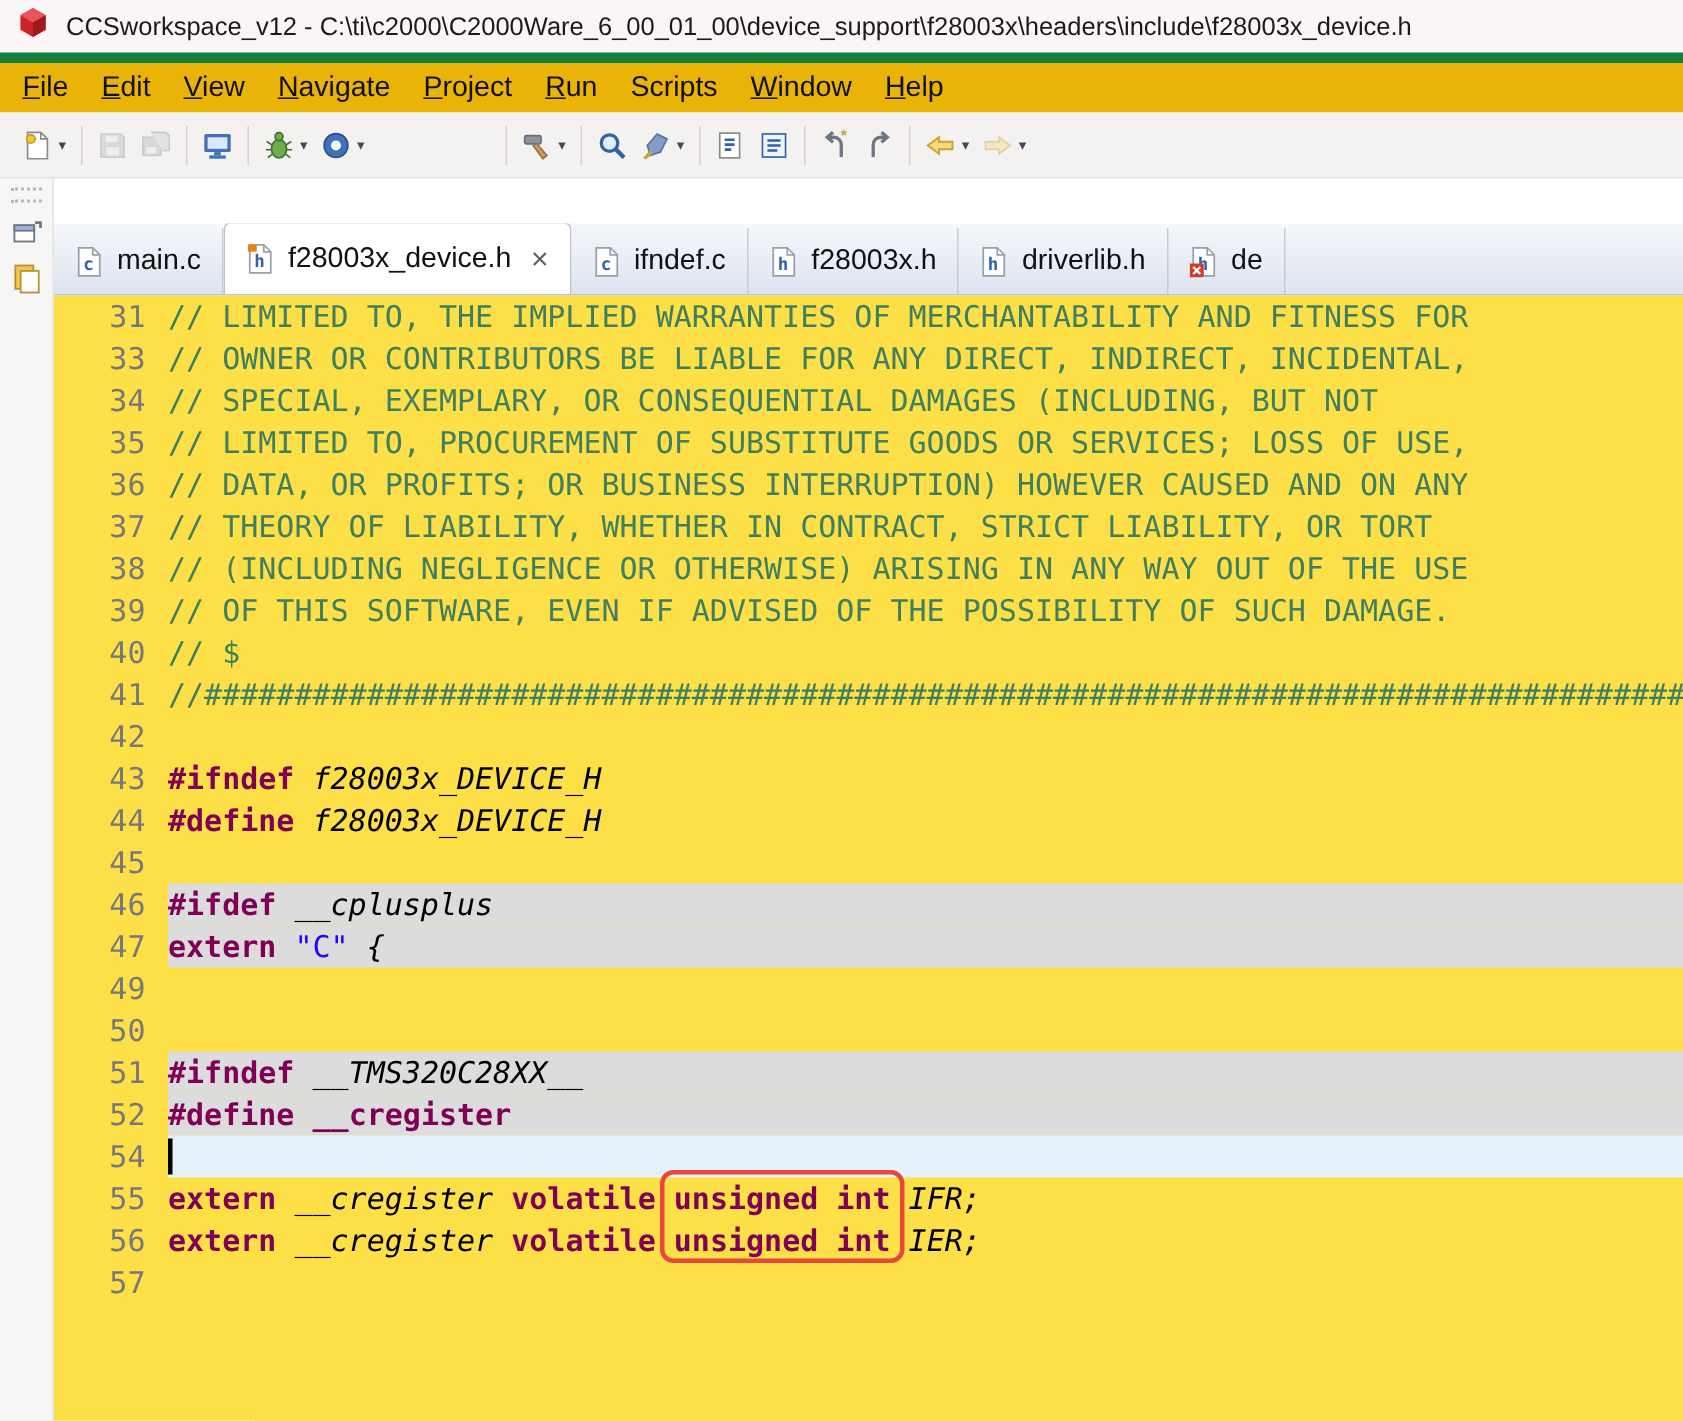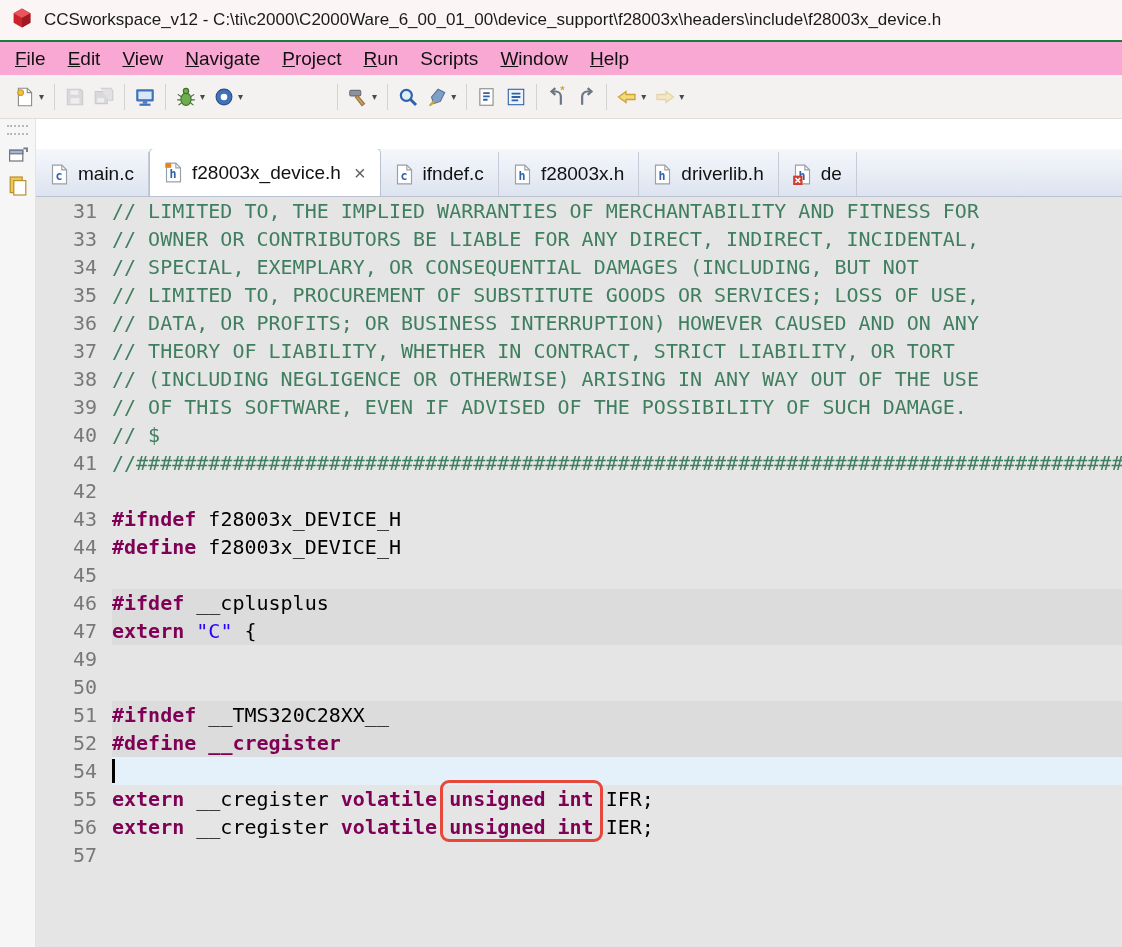--- a/index.html
+++ b/index.html
@@ -1,25 +1,25 @@
 <!DOCTYPE html>
 <html style="--comment: #3F7F5F; --keyword: #7F0055; --string: #2A00FF; --plain: #000000; --line-number: #787878; --block-highlight: #DCDCDC; --current-line: #E4F1FB; --annotation: #E8473B;"><head>
 <meta charset="utf-8">
 <style>
   * { margin:0; padding:0; box-sizing:border-box; }
   html,body { width:1122px; height:947px; overflow:hidden; }
   body { font-family:"Liberation Sans", sans-serif; background:#fff; display:flex; flex-direction:column; }
 
   
-  .titlebar { height:42px; flex:none; background:#fbf5f5; display:flex; align-items:center; gap:10px; padding:0 10px; border-bottom:2px solid #15803d; }
+  .titlebar { height:42px; flex:none; background:#fbf5f5; display:flex; align-items:center; gap:10px; padding:0 10px; border-bottom:7px solid #15803d; }
   .titlebar svg { width:24px; height:24px; }
   .title-text { font-size:17px; color:#1a1a1a; white-space:nowrap; overflow:hidden; }
 
   
-  .menubar { height:33px; flex:none; background:#f9a8d4; display:flex; align-items:center; padding-left:4px; font-size:19px; color:#111; }
+  .menubar { height:33px; flex:none; background:#eab308; display:flex; align-items:center; padding-left:4px; font-size:19px; color:#111; }
   .menu-item { padding:2px 11px; cursor:default; }
   .menu-item u { text-decoration:underline; }
 
   
   .toolbar { height:44px; flex:none; background:#f4f1f1; border-bottom:1px solid #e3dcdc; display:flex; align-items:center; padding:0 8px; }
   .tb-group { display:flex; align-items:center; gap:3px; padding:0 4px; }
   .tb-group.gap-after { margin-right:84px; }
   .tb-sep { width:1px; height:26px; background:#d7d0d0; margin:0 3px; }
   .tb-btn { display:flex; align-items:center; gap:2px; padding:3px 2px; border-radius:3px; }
   .tb-btn svg { width:22px; height:22px; display:block; }
@@ -37,29 +37,29 @@
   .top-spacer { height:30px; flex:none; background:#fff; }
 
   
   .tabbar { height:48px; flex:none; display:flex; align-items:flex-end; background:linear-gradient(#f5f7fb,#dde4f0); border-bottom:1px solid #b9c0cf; overflow:hidden; white-space:nowrap; }
   .tab { height:44px; display:flex; align-items:center; gap:9px; padding:0 14px; font-size:19px; color:#111; border-right:1px solid #c5cbd8; flex:none; }
   .tab.active { background:#fff; height:48px; border:1px solid #b9c0cf; border-bottom:none; border-radius:5px 5px 0 0; }
   .tab-icon svg { width:19px; height:21px; display:block; }
   .tab-close { color:#5f5f5f; font-size:20px; margin-left:4px; line-height:1; }
 
   
-  .editor { flex:1; min-height:0; overflow:hidden; background:#e5e5e5; font-family:"DejaVu Sans Mono", monospace; font-size:20px; line-height:28px; position:relative; }
+  .editor { flex:1; min-height:0; overflow:hidden; background:#fde047; font-family:"DejaVu Sans Mono", monospace; font-size:20px; line-height:28px; position:relative; }
   .row { display:flex; height:28px; }
   .gutter { width:76px; flex:none; text-align:right; padding-right:15px; color:var(--line-number,#787878); }
   .code { flex:1; min-width:0; white-space:pre; color:var(--plain,#000); }
   .row.bg-gray .code { background:var(--block-highlight,#dcdcdc); }
   .row.bg-cur  .code { background:var(--current-line,#e4f1fb); }
   .tok-c { color:var(--comment,#3f7f5f); }
   .tok-k { color:var(--keyword,#7f0055); font-weight:bold; }
-  .tok-p { color:var(--plain,#000); }
+  .tok-p { color:var(--plain,#000);font-style:italic; }
   .tok-s { color:var(--string,#2a00ff); }
   .ann { position:relative; display:inline-block; }
   .ann::before { content:""; position:absolute; box-sizing:border-box; left:-9px; right:-9px; top:-5px; height:62px;
                  border:3px solid var(--annotation,#e8473b); border-radius:9px; pointer-events:none; }
   .cursor { display:inline-block; width:2.5px; height:24px; background:#000; vertical-align:text-bottom; margin-right:-2.5px; }
 </style>
 </head>
 <body>
 
 <div class="titlebar">

